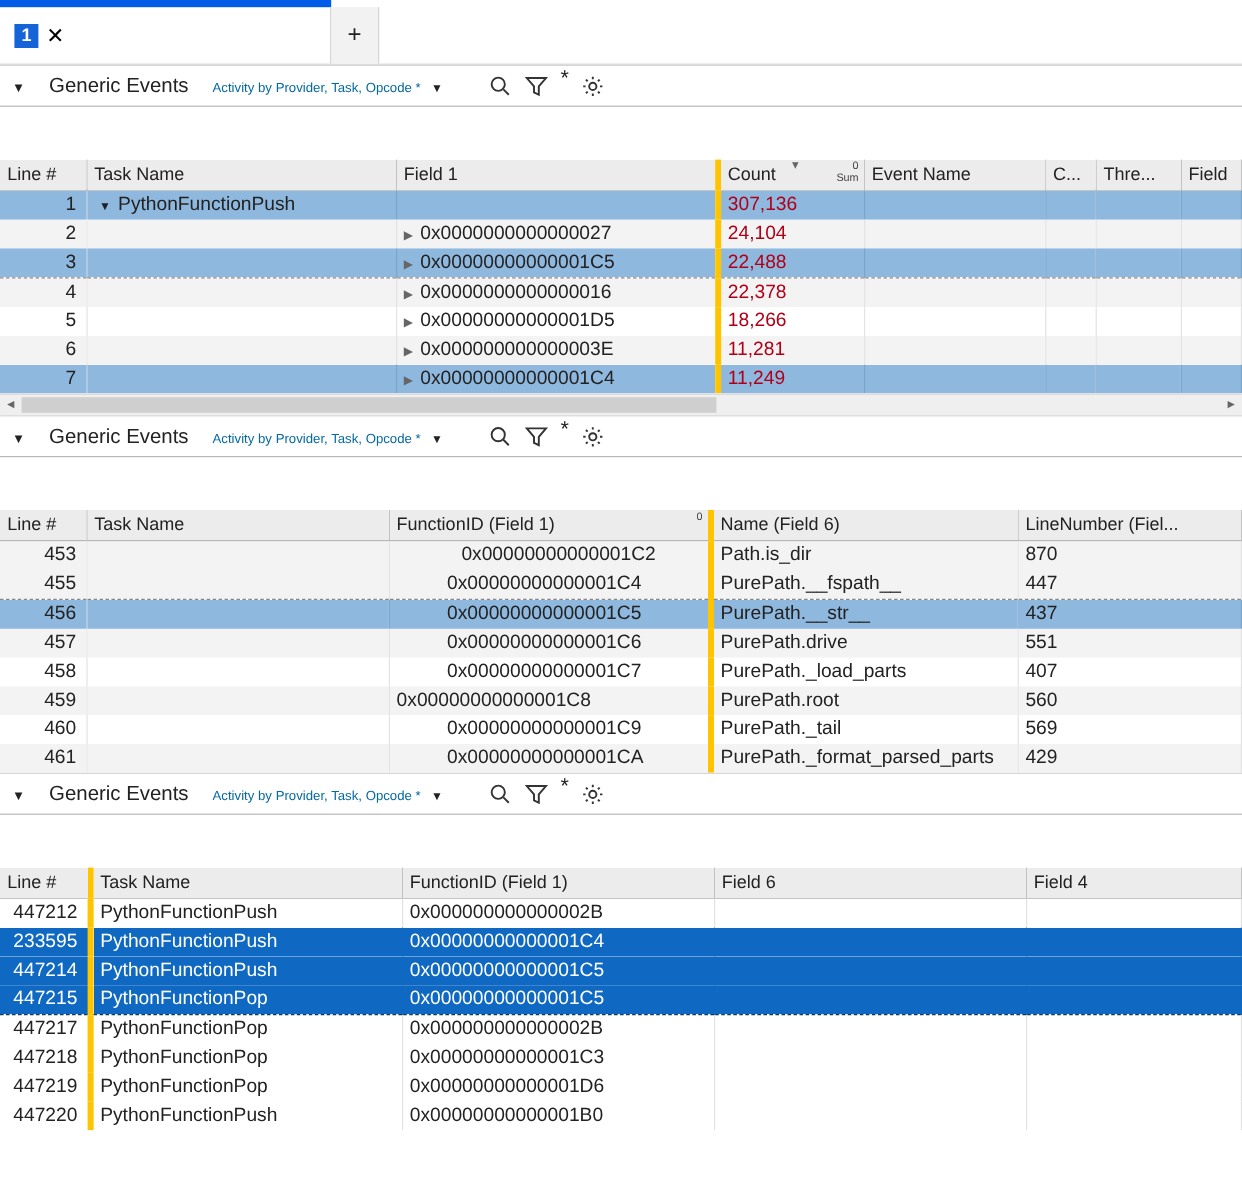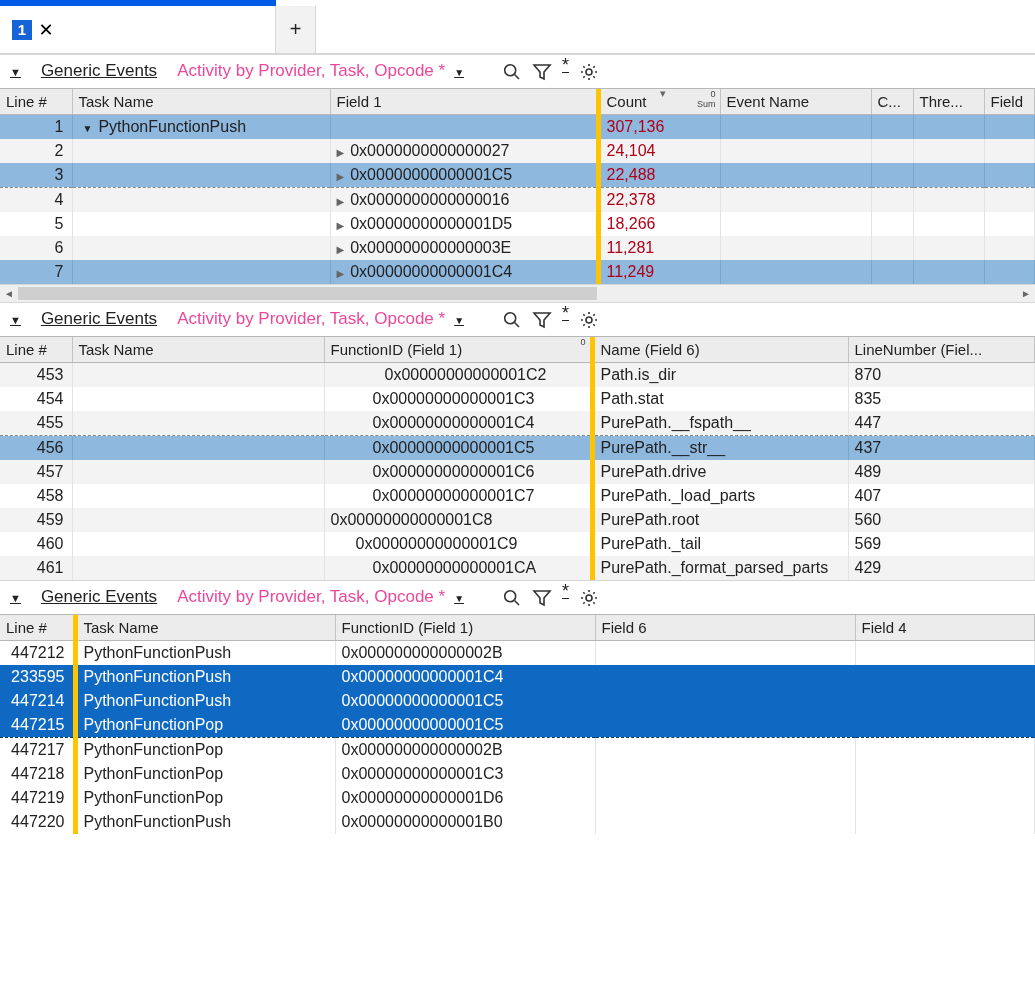--- a/index.html
+++ b/index.html
@@ -51,50 +51,51 @@
       align-items: center;
       justify-content: center;
       border-right: 1px solid #d6d6d6;
       background: #f2f2f2;
       font-size: 20px;
       cursor: pointer;
     }
     
     .panel-header {
       display: flex;
+      align-items: center;
       padding: 6px 8px 6px 10px;
       gap: 10px;
       font-size: 17px;
       border-top: 1px solid #d6d6d6;
-      text-decoration: underline;
     }
     .panel-header .tri::before { content: "▼"; font-size: 11px; margin-right: 10px; }
     .panel-header select.preset {
       border: none;
       background: transparent;
-      font-size: 17px;
+      font-size: 11px;
       font-family: inherit;
-      color: #ec4899;
+      color: #0369a1;
       appearance: none;
       -webkit-appearance: none;
       padding-right: 4px;
     }
     .panel-header .dropdown-caret::before { content: "▼"; font-size: 10px; margin-left: 4px; }
     .hdr-icon { cursor: pointer; font-size: 17px; display: inline-flex; align-items: center; }
     .hdr-icon svg { display: block; }
     .dirty { position: relative; top: -6px; font-size: 18px; }
     
     .tbl-wrap {
       border-top: 1px solid #b7b7b7;
       overflow: hidden;
     }
     table {
       border-collapse: collapse;
       width: 100%;
       table-layout: fixed;
+      margin-top: 44px;
     }
     col.linecol { width: 72px; }
     thead th {
       background: #ececec;
       font-weight: 400;
       text-align: left;
       padding: 4px 6px;
       border-right: 1px solid #c3c3c3;
       border-bottom: 1px solid #b7b7b7;
       font-size: 15px;
@@ -364,66 +365,59 @@
       </tr>
     </thead>
     <tbody id="p2body">
         <tr class="stripe truncated-row">
           <td class="linecell">453</td>
           <td></td>
           <td style="padding-left:60px">0x00000000000001C2</td>
           <td class="yellow-left">Path.is_dir</td>
           <td>870</td>
         </tr>
-        <tr>
-          <td class="linecell">454</td>
-          <td></td>
-          <td style="padding-left:48px">0x00000000000001C3</td>
-          <td class="yellow-left">Path.stat</td>
-          <td>835</td>
-        </tr>
         <tr class="stripe dashb">
           <td class="linecell">455</td>
           <td></td>
           <td style="padding-left:48px">0x00000000000001C4</td>
           <td class="yellow-left">PurePath.__fspath__</td>
           <td>447</td>
         </tr>
         <tr class="band-sel">
           <td class="linecell">456</td>
           <td></td>
           <td style="padding-left:48px">0x00000000000001C5</td>
           <td class="yellow-left">PurePath.__str__</td>
           <td>437</td>
         </tr>
         <tr class="stripe">
           <td class="linecell">457</td>
           <td></td>
           <td style="padding-left:48px">0x00000000000001C6</td>
           <td class="yellow-left">PurePath.drive</td>
-          <td>489</td>
+          <td>551</td>
         </tr>
         <tr>
           <td class="linecell">458</td>
           <td></td>
           <td style="padding-left:48px">0x00000000000001C7</td>
           <td class="yellow-left">PurePath._load_parts</td>
           <td>407</td>
         </tr>
         <tr class="stripe">
           <td class="linecell">459</td>
           <td></td>
           <td style="">0x00000000000001C8</td>
           <td class="yellow-left">PurePath.root</td>
           <td>560</td>
         </tr>
         <tr>
           <td class="linecell">460</td>
           <td></td>
-          <td style="padding-left:31px">0x00000000000001C9</td>
+          <td style="padding-left:48px">0x00000000000001C9</td>
           <td class="yellow-left">PurePath._tail</td>
           <td>569</td>
         </tr>
         <tr class="stripe truncated-row">
           <td class="linecell">461</td>
           <td></td>
           <td style="padding-left:48px">0x00000000000001CA</td>
           <td class="yellow-left">PurePath._format_parsed_parts</td>
           <td>429</td>
         </tr>

